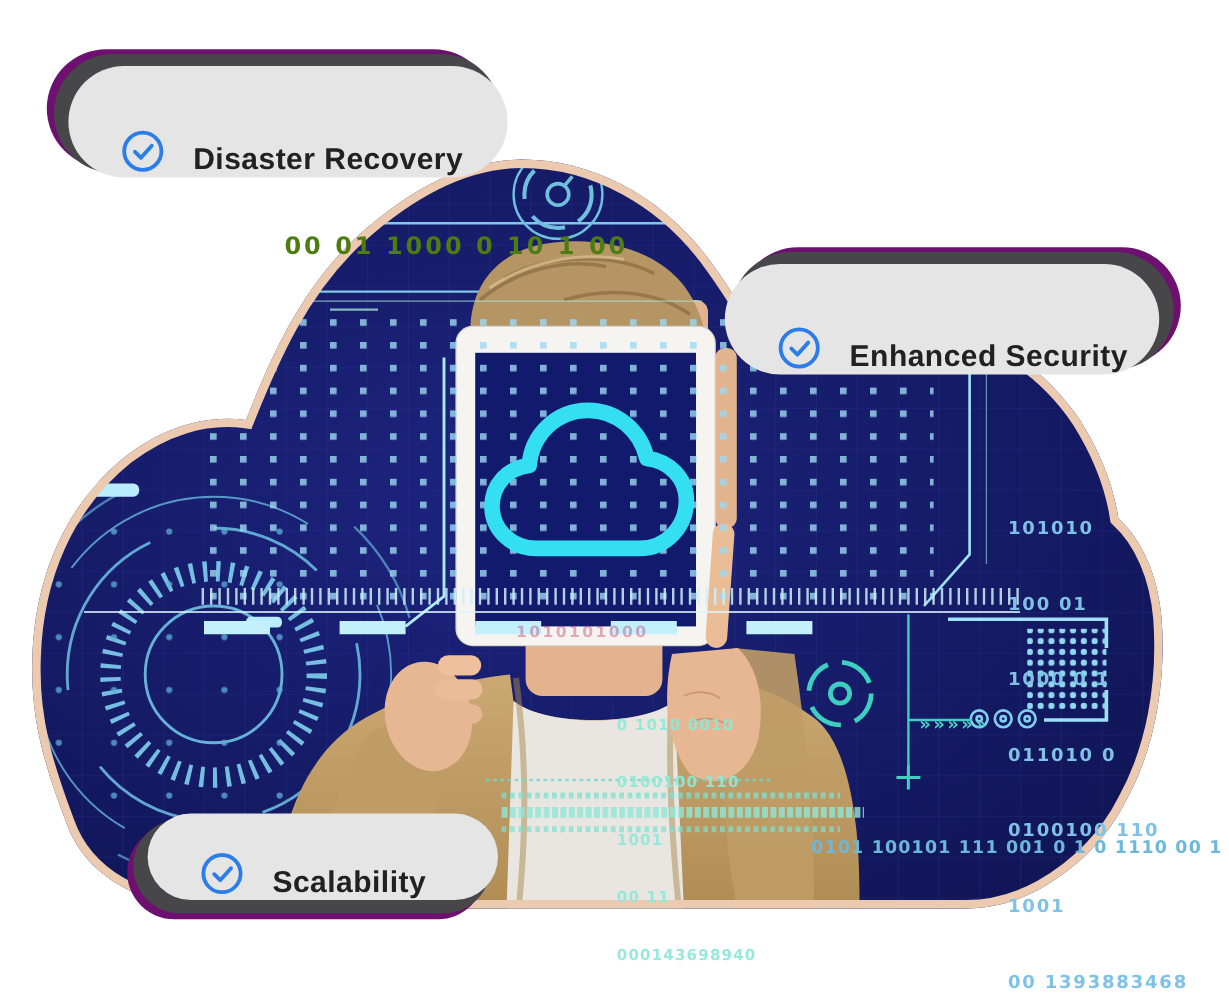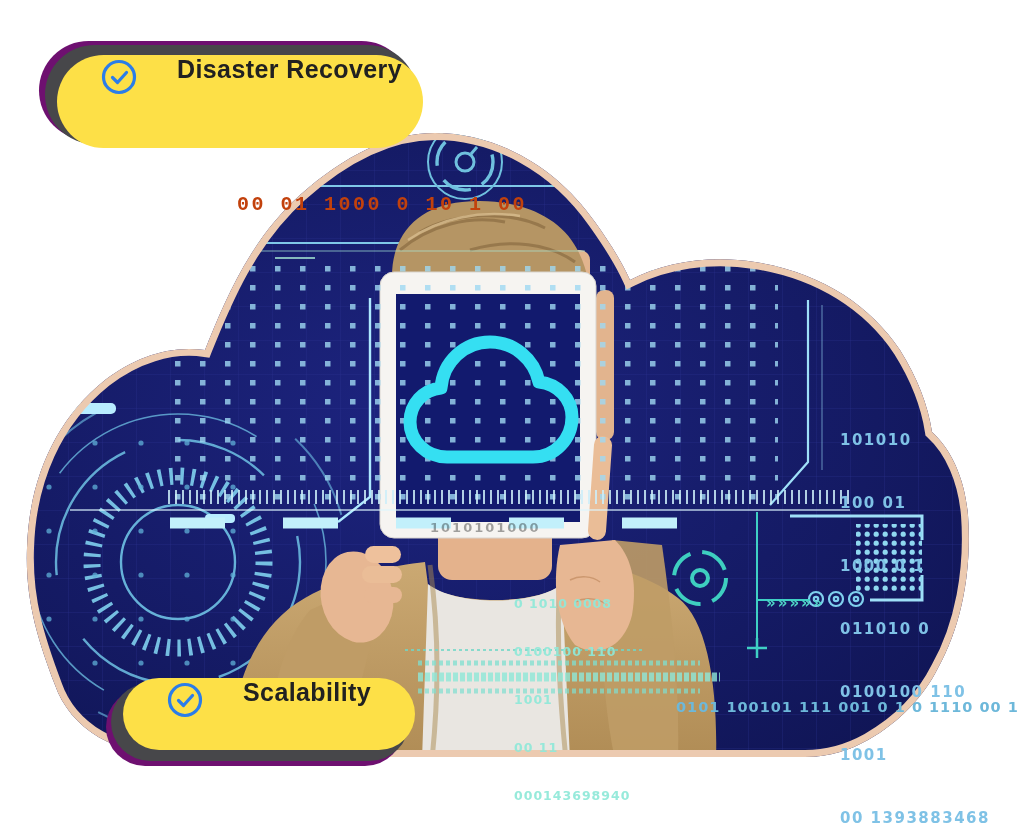--- a/index.html
+++ b/index.html
@@ -3,34 +3,34 @@
 <meta charset="utf-8">
 <style>
   html,body{margin:0;padding:0;background:#ffffff;}
   .stage{position:relative;width:1024px;height:829px;background:#ffffff;overflow:hidden;
          font-family:"Liberation Sans",sans-serif;}
   svg.scene{position:absolute;left:0;top:0;z-index:1;}
 
   
   .txt{position:absolute;z-index:2;font-family:"DejaVu Sans",sans-serif;font-weight:bold;
        color:#8ccdec;white-space:pre;pointer-events:none;}
-  .b-top{left:237px;top:193px;font-size:20px;letter-spacing:2.5px;color:#c2410c;font-family:Liberation Mono, monospace;}
+  .b-top{left:237px;top:193px;font-size:20px;letter-spacing:2.5px;color:#4d7c0f;}
   .b-col{left:794px;top:388px;font-size:15px;letter-spacing:1.5px;line-height:21px;color:#7fc2e6;}
   .b-col span{display:block;margin-left:46px;}
   .b-bot{left:676px;top:650px;font-size:14.5px;letter-spacing:1px;line-height:23px;color:#6db8da;}
   .b-bot span{display:block;}
   .b-shirt{left:514px;top:564px;font-size:12.5px;letter-spacing:1px;line-height:16px;
            color:rgba(142,232,216,0.92);}
   .b-shirt span{display:block;}
-  .b-tab{left:430px;top:520px;font-size:13px;letter-spacing:2px;color:#000000;opacity:.35;}
+  .b-tab{left:430px;top:520px;font-size:13px;letter-spacing:2px;color:#be185d;opacity:.35;}
   .b-chev{left:766px;top:594px;font-size:15px;letter-spacing:2px;color:#4fd4c6;}
 
   
-  .badge{position:absolute;z-index:3;background:#fde047;border-radius:52px;
-         display:flex;align-items:flex-start;gap:36px;padding-left:40px;box-sizing:border-box;}
+  .badge{position:absolute;z-index:3;background:#e5e5e5;border-radius:52px;
+         display:flex;align-items:flex-end;gap:20px;padding-left:40px;box-sizing:border-box;}
   .badge-label{font-size:25px;font-weight:700;color:#212121;letter-spacing:.4px;
                font-family:"Liberation Sans",sans-serif;}
   .check{width:44px;height:44px;flex:0 0 44px;display:block;}
   .badge-dr{left:57px;top:55px;width:366px;height:93px;
             box-shadow:-9px -7px 0 3px #47474a,-15px -11px 0 3px #6e1070;}
   .badge-es{left:604px;top:220px;width:362px;height:92px;
             box-shadow:9px -7px 0 3px #47474a,15px -11px 0 3px #6e1070;}
   .badge-sc{left:123px;top:678px;width:292px;height:72px;
             box-shadow:-9px 8px 0 3px #47474a,-14px 13px 0 3px #6e1070;}
 </style>
@@ -232,38 +232,45 @@
     <span>0100100 110</span>
     <span>1001</span>
     <span>00 1393883468</span>
   </div>
 
   <div class="txt b-bot">
     <span>0101 100101 111 001 0 1 0 1110 00 1</span>
   </div>
 
   <div class="txt b-shirt">
-    <span>0 1010 0008</span>
+    <span>0 1010 0010</span>
     <span>0100100 110</span>
     <span>1001</span>
     <span>00 11</span>
     <span>000143698940</span>
   </div>
 
   <span class="txt b-tab">1010101000</span>
   <span class="txt b-chev">»»»»»</span>
 
   <div class="badge badge-dr">
     <svg class="check" viewBox="0 0 44 44">
       <circle cx="22" cy="22" r="15.5" fill="none" stroke="#2b7de9" stroke-width="3.2"></circle>
       <path d="M15.5 22.5 L20.5 27.5 L29.5 17.5" fill="none" stroke="#2b7de9" stroke-width="3.2" stroke-linecap="round" stroke-linejoin="round"></path>
     </svg>
     <span class="badge-label">Disaster Recovery</span>
   </div>
 
+  <div class="badge badge-es">
+    <svg class="check" viewBox="0 0 44 44">
+      <circle cx="22" cy="22" r="15.5" fill="none" stroke="#2b7de9" stroke-width="3.2"></circle>
+      <path d="M15.5 22.5 L20.5 27.5 L29.5 17.5" fill="none" stroke="#2b7de9" stroke-width="3.2" stroke-linecap="round" stroke-linejoin="round"></path>
+    </svg>
+    <span class="badge-label">Enhanced Security</span>
+  </div>
 
   <div class="badge badge-sc">
     <svg class="check" viewBox="0 0 44 44">
       <circle cx="22" cy="22" r="15.5" fill="none" stroke="#2b7de9" stroke-width="3.2"></circle>
       <path d="M15.5 22.5 L20.5 27.5 L29.5 17.5" fill="none" stroke="#2b7de9" stroke-width="3.2" stroke-linecap="round" stroke-linejoin="round"></path>
     </svg>
     <span class="badge-label">Scalability</span>
   </div>
 
 </div>

